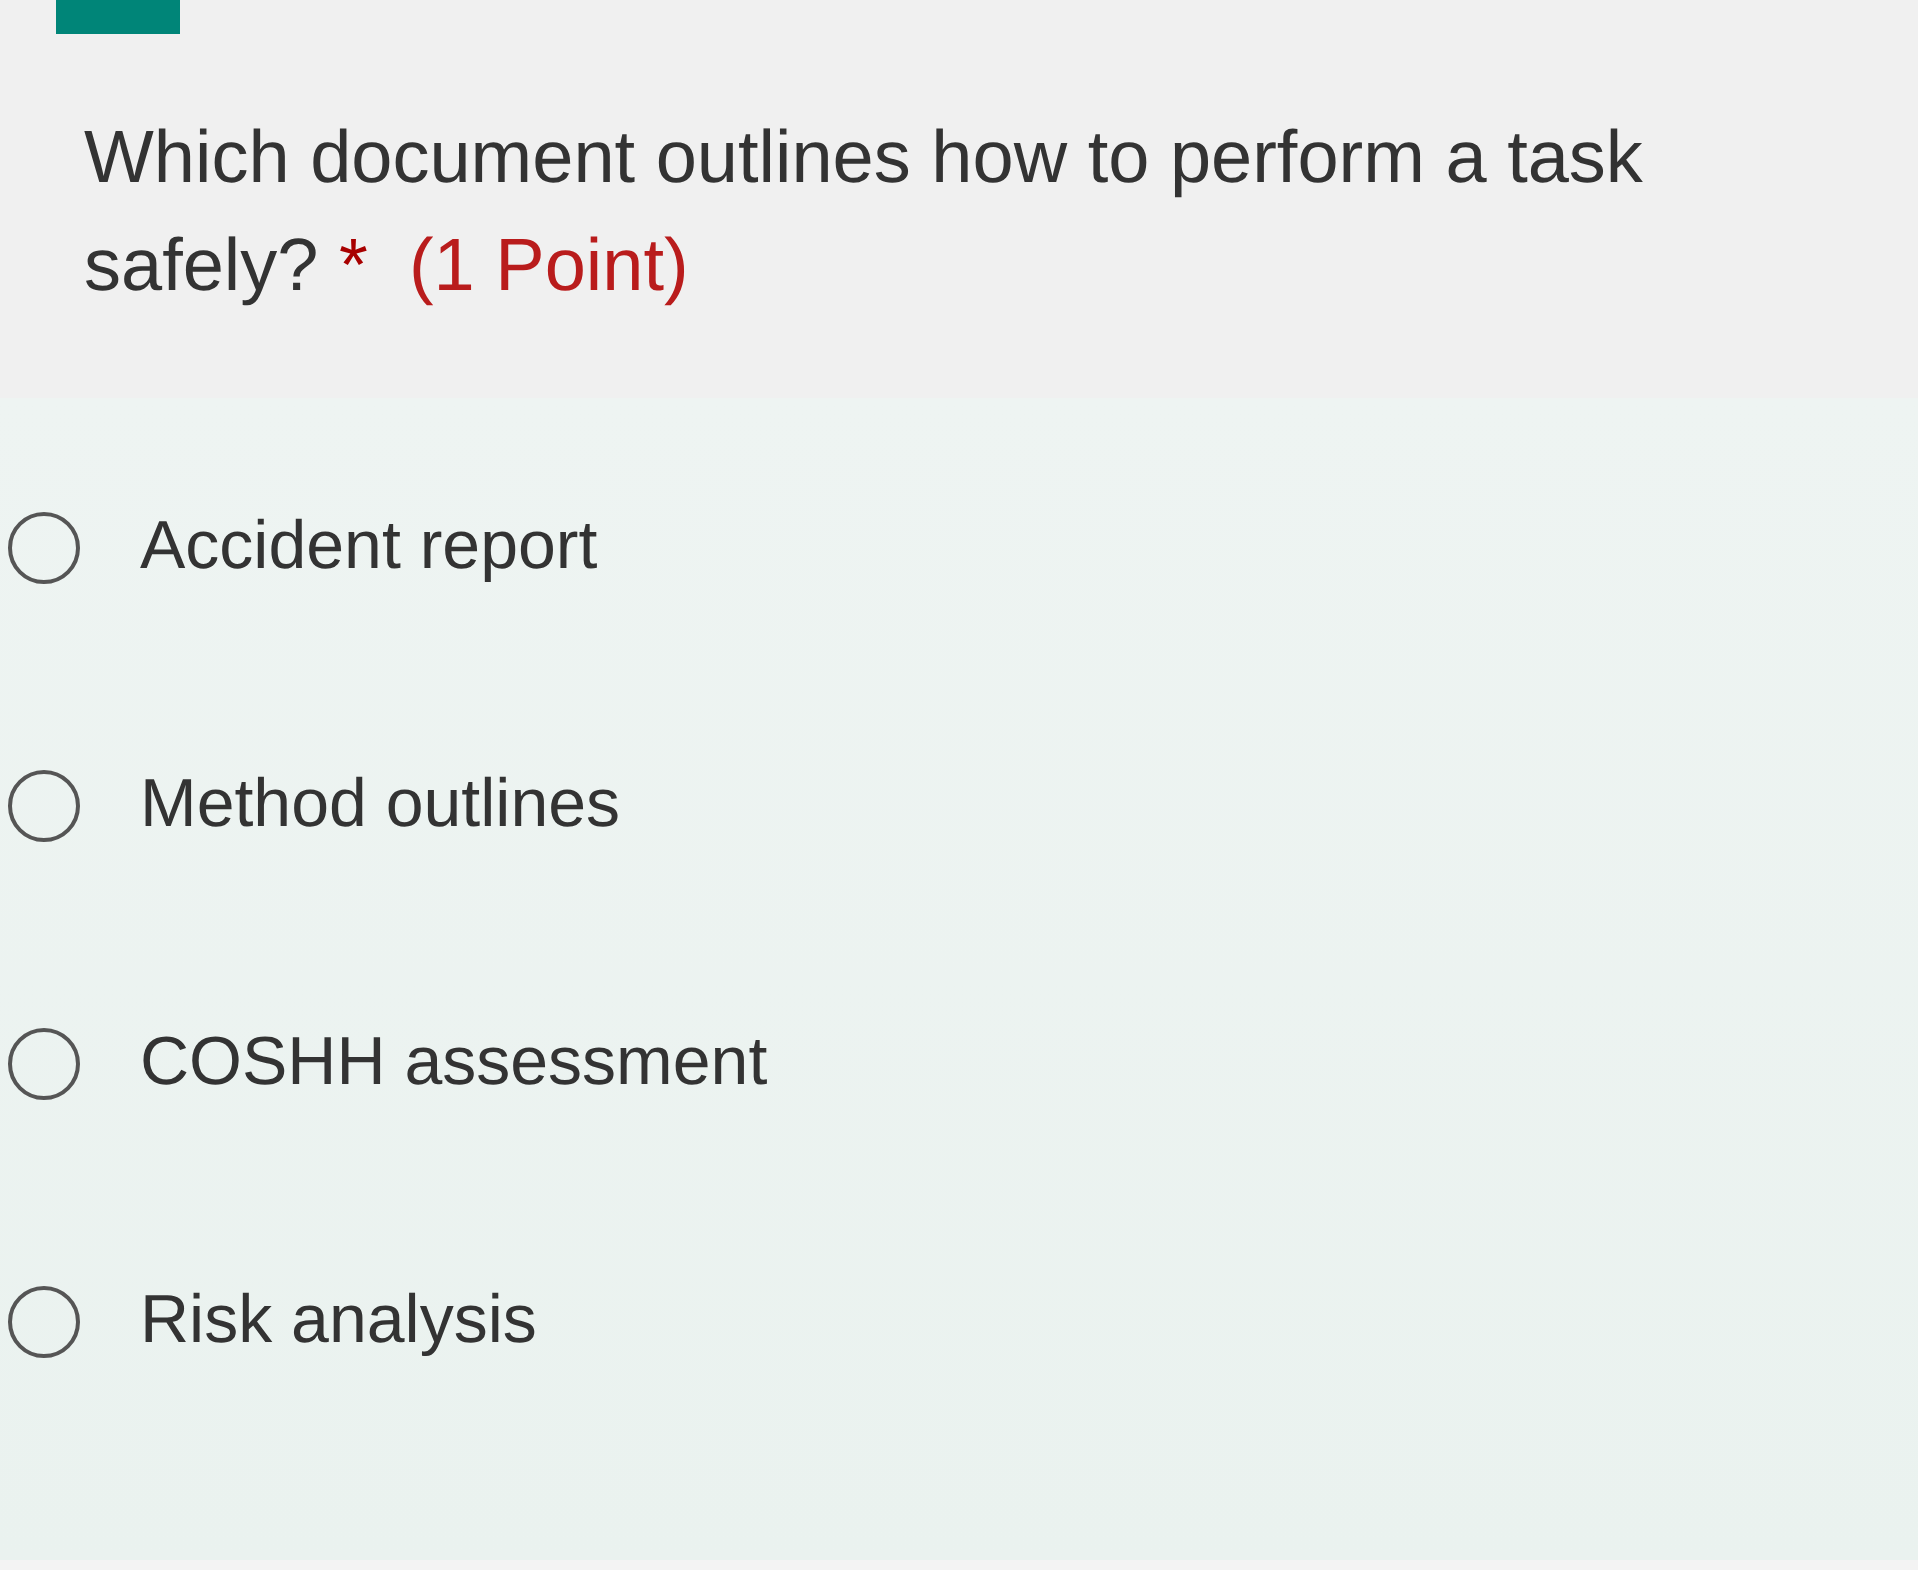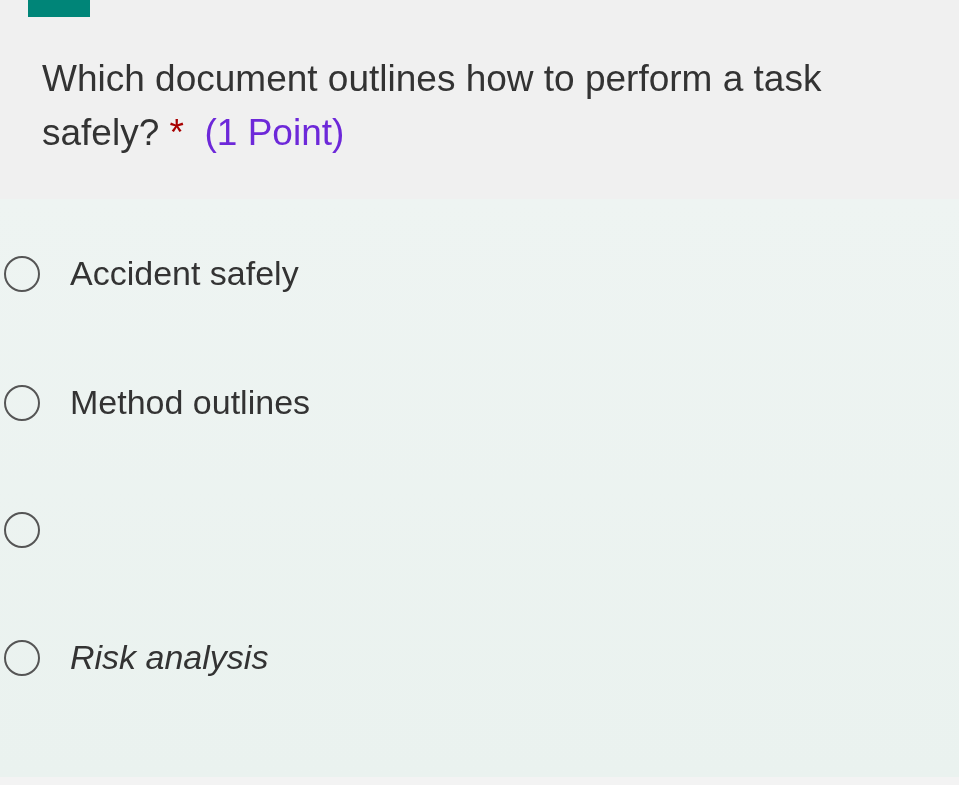--- a/index.html
+++ b/index.html
@@ -28,37 +28,36 @@
       font-size: 37px;
       color: #333;
       padding: 35px 20px 0 42px;
       line-height: 1.45;
       font-weight: 400;
     }
     .required {
       color: #a80000;
     }
     .points {
-      color: #6d28d9;
+      color: #b91c1c;
       margin-top: 48px;
     }
     .options-section {
       background: linear-gradient(to bottom, #eef4f2, #eaf2ef);
       padding: 55px 0 60px 0;
     }
     .option-row {
       display: flex;
       align-items: center;
       padding: 0 0 0 4px;
       margin-bottom: 90px;
       cursor: pointer;
     }
     .option-row:last-child {
       margin-bottom: 40px;
-      font-style: italic;
     }
     .radio-circle {
       width: 36px;
       height: 36px;
       border: 2px solid #555;
       border-radius: 50%;
       flex-shrink: 0;
       background: transparent;
     }
     .option-label {
@@ -76,26 +75,27 @@
   <div class="question-text">
     <span>Which document outlines how to perform a task safely?</span>
     <span class="required">*</span>
     &nbsp;<span class="points">(1 Point)</span>
   </div>
 </div>
 
 <div class="options-section">
   <div class="option-row">
     <div class="radio-circle"></div>
-    <span class="option-label">Accident safely</span>
+    <span class="option-label">Accident report</span>
   </div>
   <div class="option-row">
     <div class="radio-circle"></div>
     <span class="option-label">Method outlines</span>
   </div>
   <div class="option-row">
     <div class="radio-circle"></div>
+    <span class="option-label">COSHH assessment</span>
   </div>
   <div class="option-row">
     <div class="radio-circle"></div>
     <span class="option-label">Risk analysis</span>
   </div>
 </div>
 
 </body></html>

